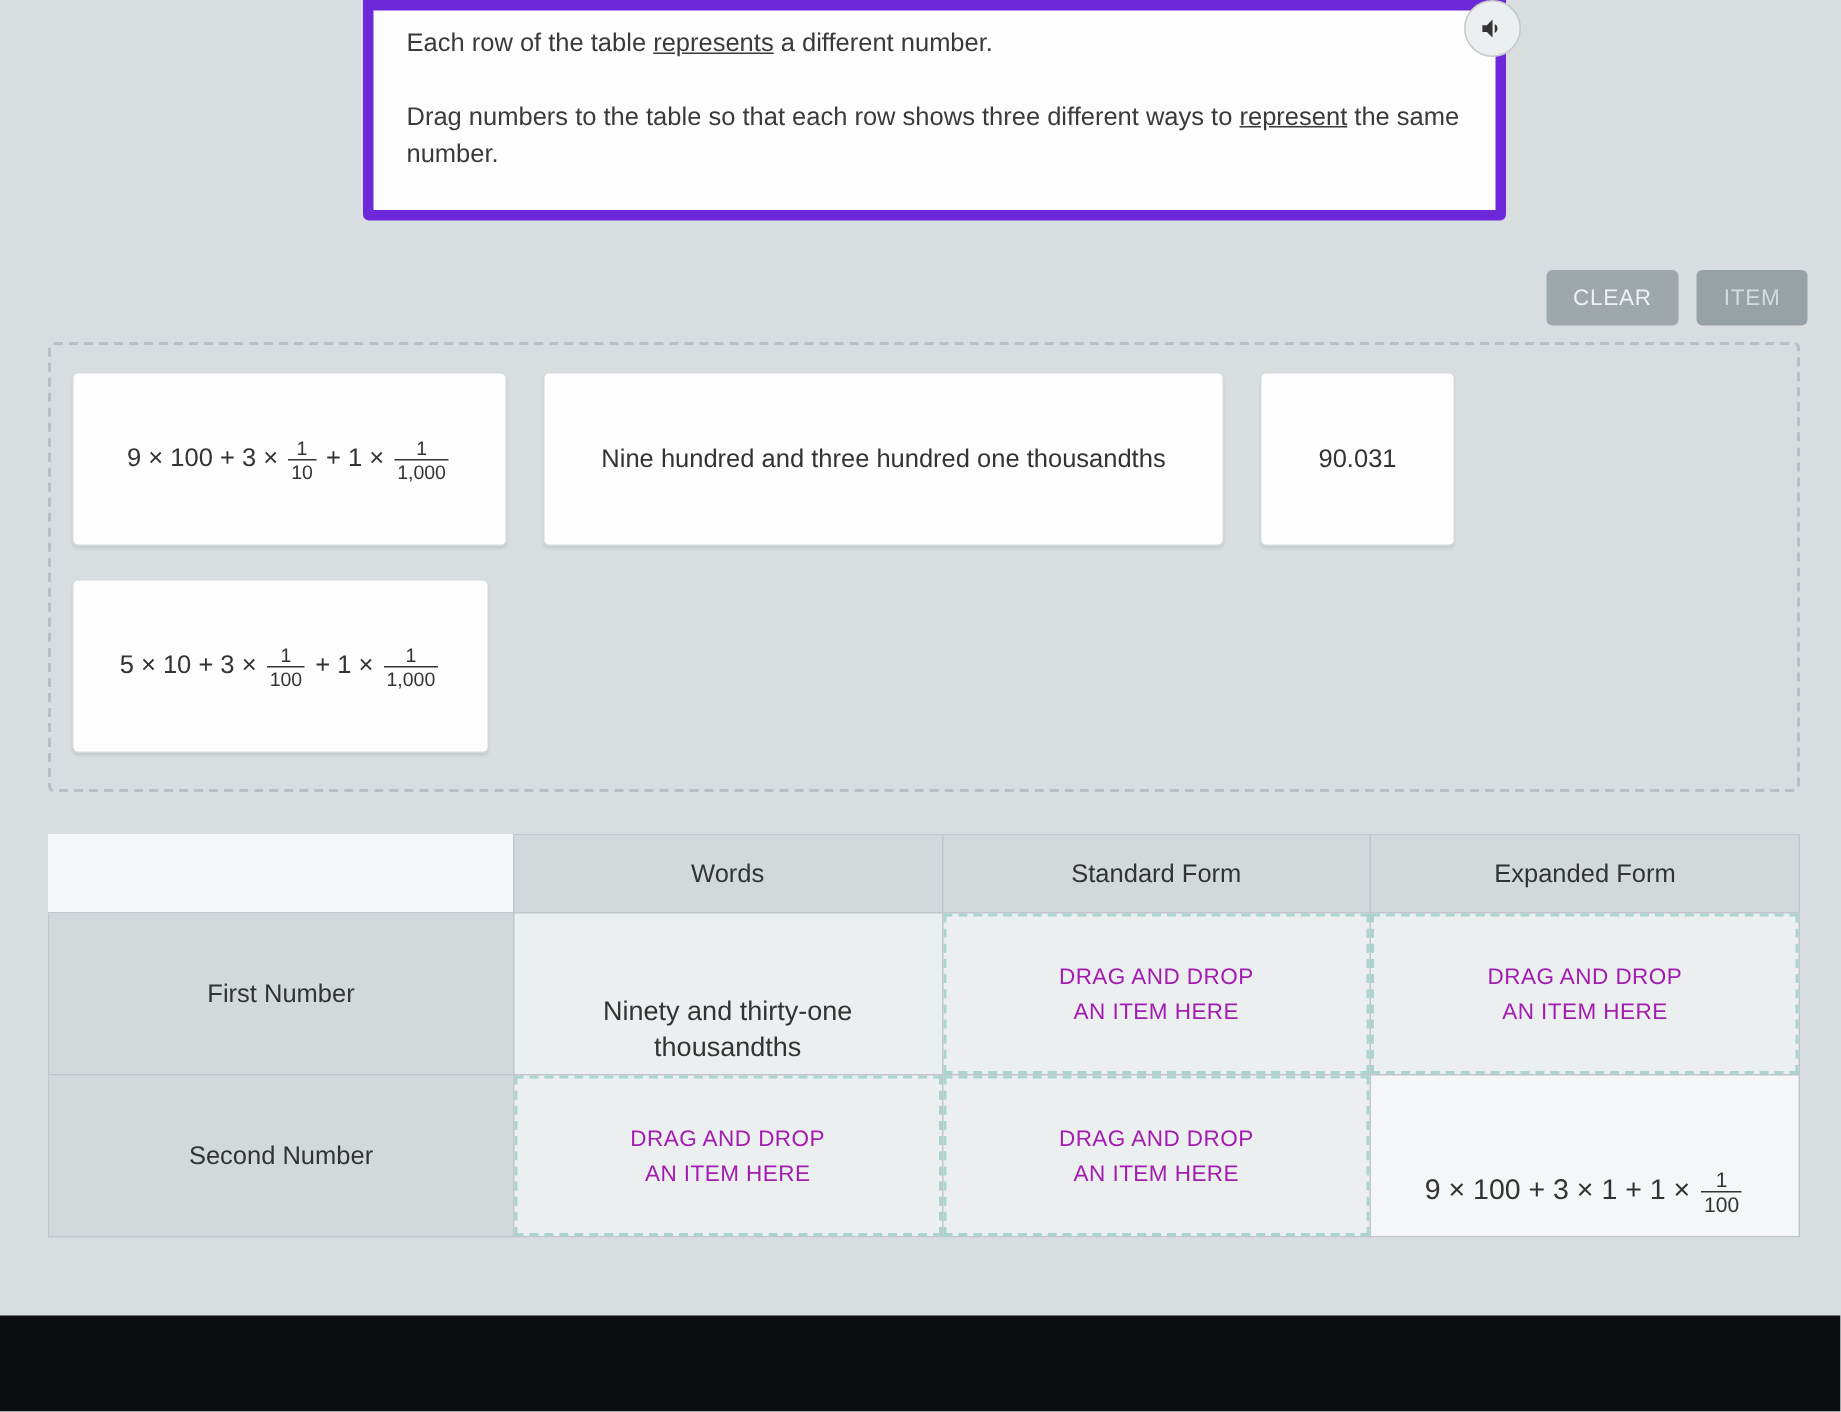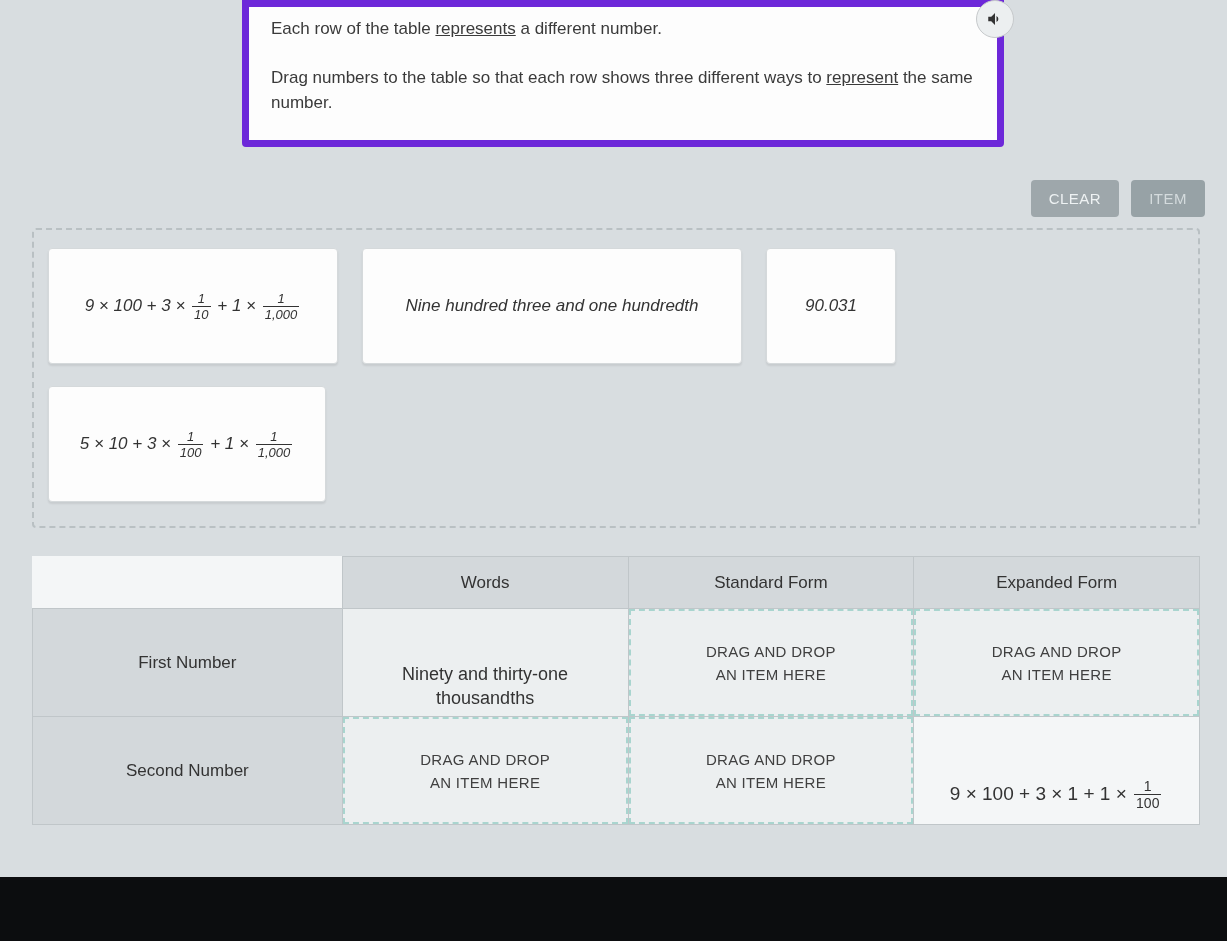--- a/index.html
+++ b/index.html
@@ -63,21 +63,20 @@
     top: 228px;
     width: 1168px;
     min-height: 300px;
     border: 2px dashed #b9c0c3;
     border-radius: 4px;
     padding: 18px 14px;
     display: flex;
     flex-wrap: wrap;
     gap: 22px 24px;
     align-content: flex-start;
-    font-style: italic;
   }
   .tile {
     background: #fdfdfd;
     border: 1px solid #d5d9db;
     border-radius: 4px;
     box-shadow: 0 2px 2px rgba(0,0,0,0.08);
     padding: 0 22px;
     height: 116px;
     display: flex;
     align-items: center;
@@ -116,21 +115,21 @@
     height: 108px;
     width: 310px;
   }
   .answer-table tbody td.cell { width: 286px; height: 108px; background: #eceff0; }
   .drop-zone {
     width: 100%; height: 100%;
     display: flex; flex-direction: column;
     align-items: center; justify-content: center;
     gap: 6px;
     border: 2px dashed #a9d5cf;
-    color: #404040;
+    color: #a21caf;
     font-size: 15px;
     letter-spacing: 0.3px;
   }
   .cell-content {
     display: flex; align-items: center; justify-content: center;
     width: 100%; height: 100%;
     font-size: 18px;
     padding: 4px 10px;
     margin-top: 47px;
   }
@@ -162,25 +161,25 @@
 </div>
 
 <div class="drag-pool">
 
   <div class="tile" style="width:290px">
     <span>
       <span>9 × 100 + 3 × </span><span class="frac"><span class="n">1</span><span class="d">10</span></span><span> + 1 × </span><span class="frac"><span class="n">1</span><span class="d">1,000</span></span>
     </span>
   </div>
 
-
-
-  <div class="tile" style="width:380px">
-    <span>Nine hundred three and one hundredth</span>
-  </div>
+  <div class="tile" style="width:454px">
+    <span>Nine hundred and three hundred one thousandths</span>
+  </div>
+
+
 
   <div class="tile" style="width:130px">
     <span>90.031</span>
   </div>
 
   <div class="tile" style="width:278px">
     <span>
       <span>5 × 10 + 3 × </span><span class="frac"><span class="n">1</span><span class="d">100</span></span><span> + 1 × </span><span class="frac"><span class="n">1</span><span class="d">1,000</span></span>
     </span>
   </div>

